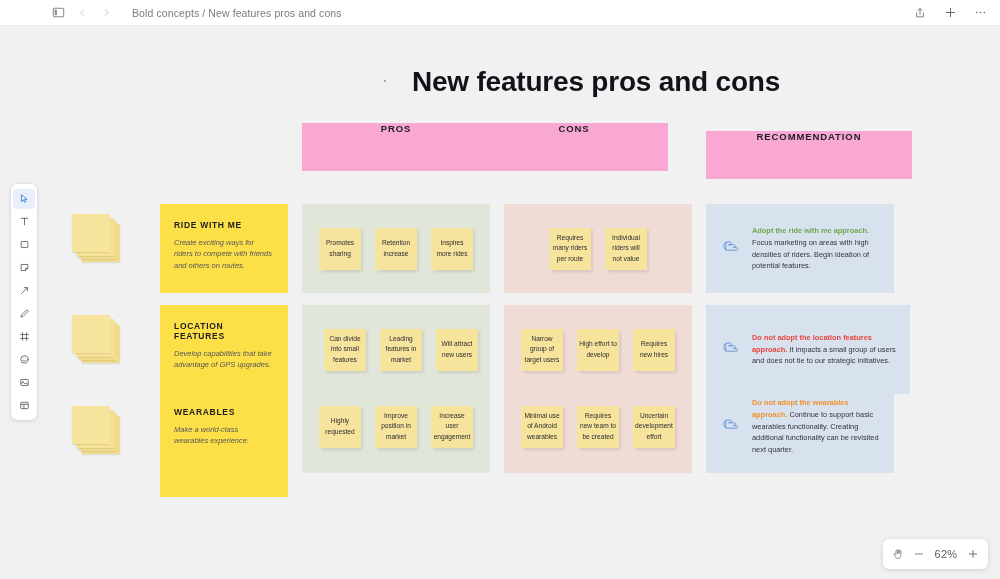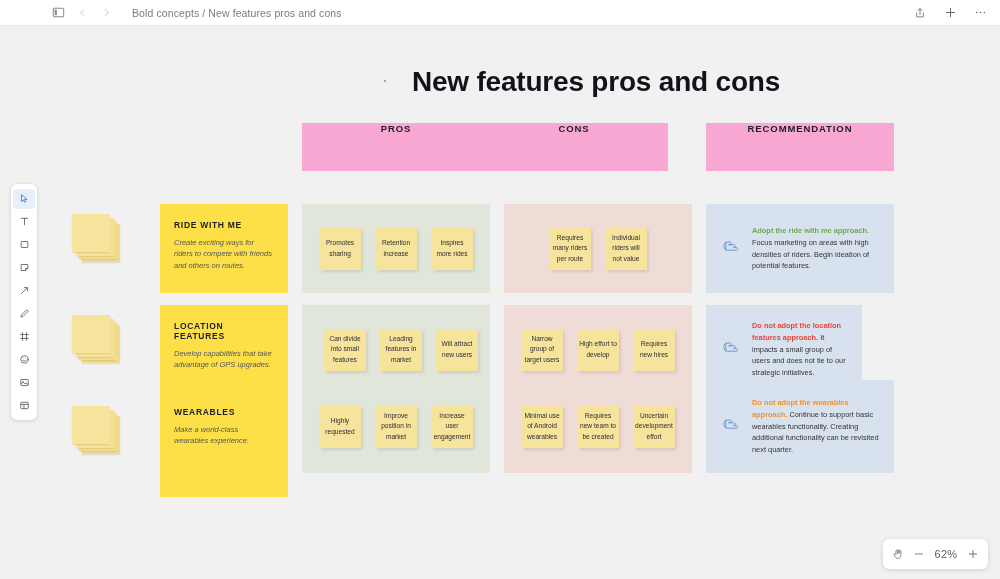--- a/index.html
+++ b/index.html
@@ -383,21 +383,21 @@
 
   <div class="board-title">New features pros and cons</div>
   <div class="stray-dot"></div>
 
   <div class="col-header" style="left:302px; width:188px;">
     <span>PROS</span>
   </div>
   <div class="col-header" style="left:480px; width:188px;">
     <span>CONS</span>
   </div>
-  <div class="col-header" style="left:706px; width:188px;">
+  <div class="col-header" style="left:706px; width:206px;margin-top:8px;">
     <span>RECOMMENDATION</span>
   </div>
 
   <div class="stack" style="top:188px;">
     <i></i>
     <i></i>
     <i></i>
     <i></i>
   </div>
   <div class="row-card" style="top:178px; height:89px;">
@@ -448,21 +448,21 @@
       <div class="note">Will attract new users</div>
     </div>
   </div>
   <div class="cell cell-cons" style="left:504px; top:279px; width:188px; height:89px;">
     <div class="notes">
       <div class="note">Narrow group of target users</div>
       <div class="note">High effort to develop</div>
       <div class="note">Requires new hires</div>
     </div>
   </div>
-  <div class="cell cell-rec" style="left:706px; top:279px; width:156px; height:89px;">
+  <div class="cell cell-rec" style="left:706px; top:279px; width:204px; height:89px;">
     <div class="rec-body">
       <div class="rec-icon">
         <svg width="20" height="16" viewBox="0 0 24 19" fill="none" stroke="currentColor" stroke-width="1.1" stroke-linejoin="round" stroke-linecap="round">
           <path d="M2.2 7.6 C2.2 5.3 3.9 3.6 6.2 3.6 L9.4 3.6 C10.6 3.6 11.4 4.3 11.4 5.2 C11.4 6.1 10.6 6.8 9.4 6.8 L7.8 6.8 L13.6 6.8 C15 6.8 16 7.5 16 8.5 C16 9.4 15 10.1 13.6 10.1 L16.6 10.1 C17.9 10.1 18.8 10.8 18.8 11.7 C18.8 12.6 17.9 13.3 16.6 13.3 L7 13.3 C4.2 13.3 2.2 11.5 2.2 9.2 Z"></path>
           <path d="M4.6 3.9 L4.6 13.1"></path>
         </svg>
       </div>
       <div class="rec-text">
         <span class="rec-lead" style="color: rgb(232, 69, 60);">Do not adopt the location features approach.</span><span> It impacts a small group of users and does not tie to our strategic initiatives.</span>
       </div>

